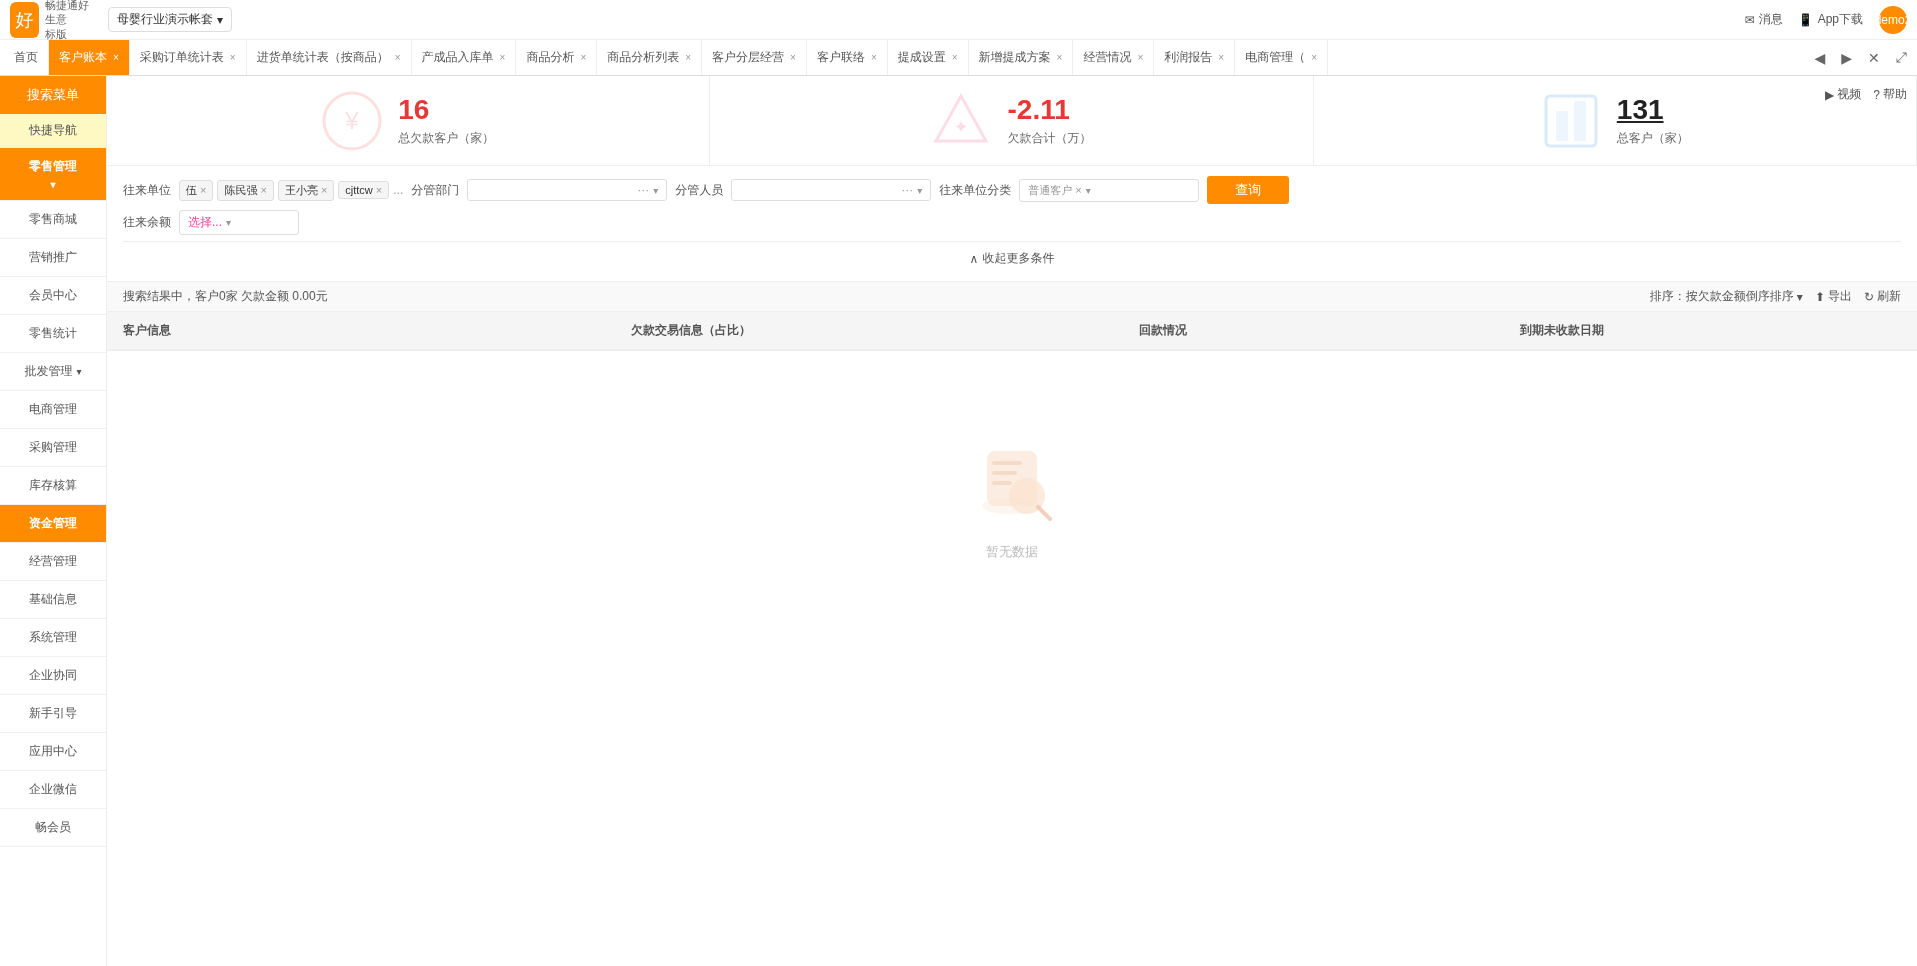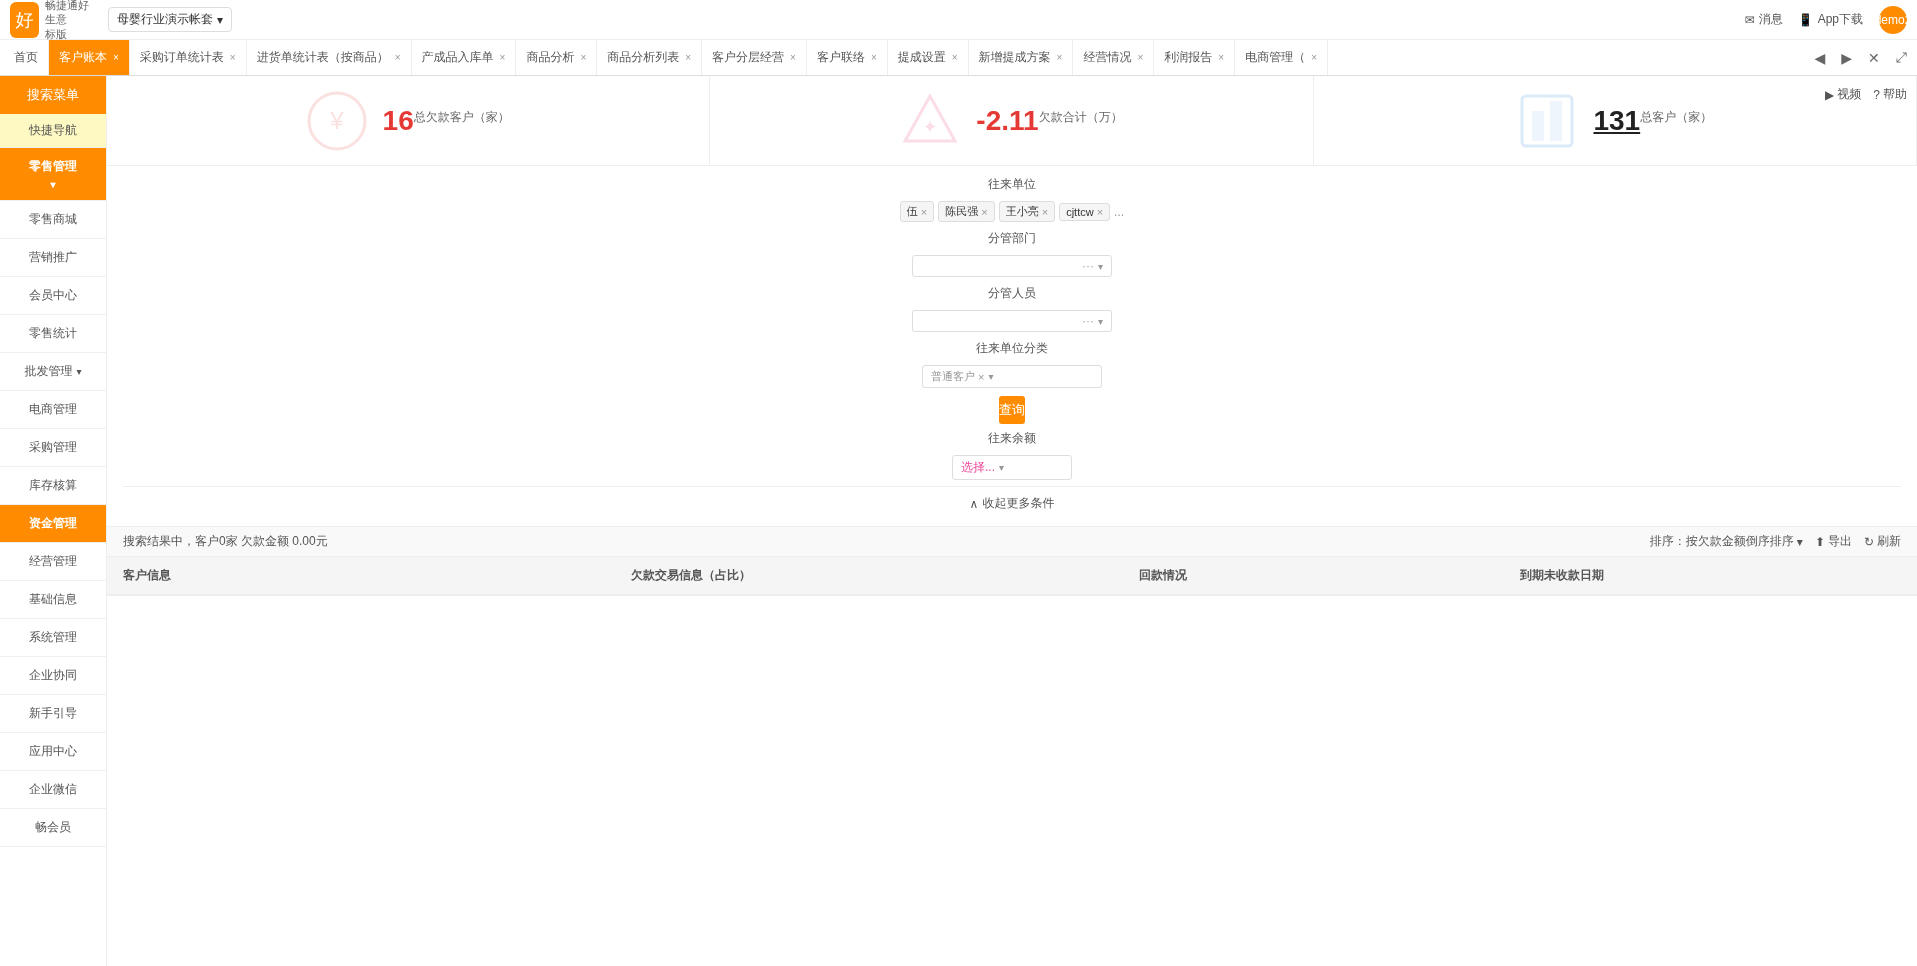--- a/index.html
+++ b/index.html
@@ -54,31 +54,31 @@
     
     .content-area { flex: 1; display: flex; flex-direction: column; overflow: hidden; background: #f2f2f2; }
 
     
     .stats-bar { display: flex; background: #fff; height: 90px; border-bottom: 1px solid #eee; position: relative; }
     .stat-block { flex: 1; display: flex; align-items: center; justify-content: center; gap: 16px; padding: 10px 20px; border-right: 1px solid #eee; }
     .stat-icon { width: 60px; height: 60px; opacity: 0.15; font-size: 40px; display: flex; align-items: center; justify-content: center; }
     .stat-icon.red { color: #e53935; }
     .stat-icon.pink { color: #e91e63; }
     .stat-icon.blue { color: #1976d2; }
-    .stat-values { display: flex; flex-direction: row; }
+    .stat-values { display: flex; flex-direction: column; }
     .stat-main-value { font-size: 28px; font-weight: bold; }
     .stat-main-value.red { color: #e53935; }
     .stat-main-value.dark { color: #222; text-decoration: underline; }
     .stat-label { font-size: 12px; color: #666; margin-top: 4px; }
     .stats-bar-actions { position: absolute; right: 10px; top: 10px; display: flex; gap: 12px; font-size: 12px; color: #555; }
     .stats-bar-actions span { cursor: pointer; display: flex; align-items: center; gap: 3px; }
 
     
     .filter-area { background: #fff; padding: 10px 16px; border-bottom: 1px solid #eee; }
-    .filter-row { display: flex; align-items: center; flex-wrap: wrap; gap: 8px; margin-bottom: 6px; flex-direction: column; }
+    .filter-row { display: flex; align-items: center; flex-wrap: wrap; gap: 8px; margin-bottom: 6px; }
     .filter-label { font-size: 12px; color: #555; white-space: nowrap; }
     .filter-tags { display: flex; align-items: center; flex-wrap: wrap; gap: 4px; }
     .filter-tag { display: flex; align-items: center; background: #f5f5f5; border: 1px solid #ddd; border-radius: 3px; padding: 2px 6px; font-size: 11px; gap: 3px; }
     .filter-tag .remove-x { color: #999; cursor: pointer; font-size: 11px; }
     .more-tags { color: #999; font-size: 12px; cursor: pointer; }
     .filter-select { display: flex; align-items: center; border: 1px solid #ddd; border-radius: 3px; padding: 3px 8px; font-size: 12px; gap: 4px; min-width: 140px; cursor: pointer; color: #999; }
     .filter-select .arrow { font-size: 10px; color: #999; }
     .filter-select-wide { min-width: 200px; }
     .collapse-btn { display: flex; align-items: center; justify-content: center; gap: 4px; font-size: 12px; color: #555; cursor: pointer; padding: 4px 16px; }
 
@@ -96,21 +96,21 @@
     .th-2 { flex: 2; }
     .th-3 { flex: 1.5; }
     .th-4 { flex: 1.5; }
 
     
     .empty-state { display: flex; flex-direction: column; align-items: center; justify-content: center; padding: 80px 0; color: #ccc; }
     .empty-icon { width: 100px; height: 100px; margin-bottom: 12px; opacity: 0.5; }
     .empty-text { font-size: 13px; color: #bbb; }
 
     
-    .search-btn { background: #ff8c00; color: #fff; border: none; border-radius: 3px; padding: 5px 0; font-size: 13px; cursor: pointer; }
+    .search-btn { background: #ff8c00; color: #fff; border: none; border-radius: 3px; padding: 5px 28px; font-size: 13px; cursor: pointer; }
 
     
     .avatar { width: 28px; height: 28px; border-radius: 50%; background: #ff8c00; display: flex; align-items: center; justify-content: center; color: #fff; font-size: 12px; }
   </style>
 </head>
 <body>
 
 <div class="app-wrapper">
 
   <div class="top-header">
@@ -413,17 +413,32 @@
       </div>
 
       <div class="table-area">
         <div class="table-header">
           <div class="th th-1">客户信息</div>
           <div class="th th-2">欠款交易信息（占比）</div>
           <div class="th th-3">回款情况</div>
           <div class="th th-4">到期未收款日期</div>
         </div>
 
+        <div class="empty-state">
+          <div class="empty-icon">
+            <svg width="100" height="100" viewBox="0 0 100 100">
+
+              <ellipse cx="50" cy="75" rx="30" ry="8" fill="#f5d5c0" opacity="0.5"></ellipse>
+              <rect x="25" y="20" width="50" height="55" rx="8" fill="#f5c4a0" opacity="0.6"></rect>
+              <rect x="30" y="30" width="30" height="4" rx="2" fill="#e09060" opacity="0.5"></rect>
+              <rect x="30" y="40" width="25" height="4" rx="2" fill="#e09060" opacity="0.5"></rect>
+              <rect x="30" y="50" width="20" height="4" rx="2" fill="#e09060" opacity="0.5"></rect>
+              <circle cx="65" cy="65" r="18" fill="#f5c4a0" opacity="0.7"></circle>
+              <line x1="76" y1="76" x2="88" y2="88" stroke="#e09060" stroke-width="4" stroke-linecap="round" opacity="0.8"></line>
+            </svg>
+          </div>
+          <div class="empty-text">暂无数据</div>
+        </div>
       </div>
 
     </div>
   </div>
 </div>
 
 </body></html>

